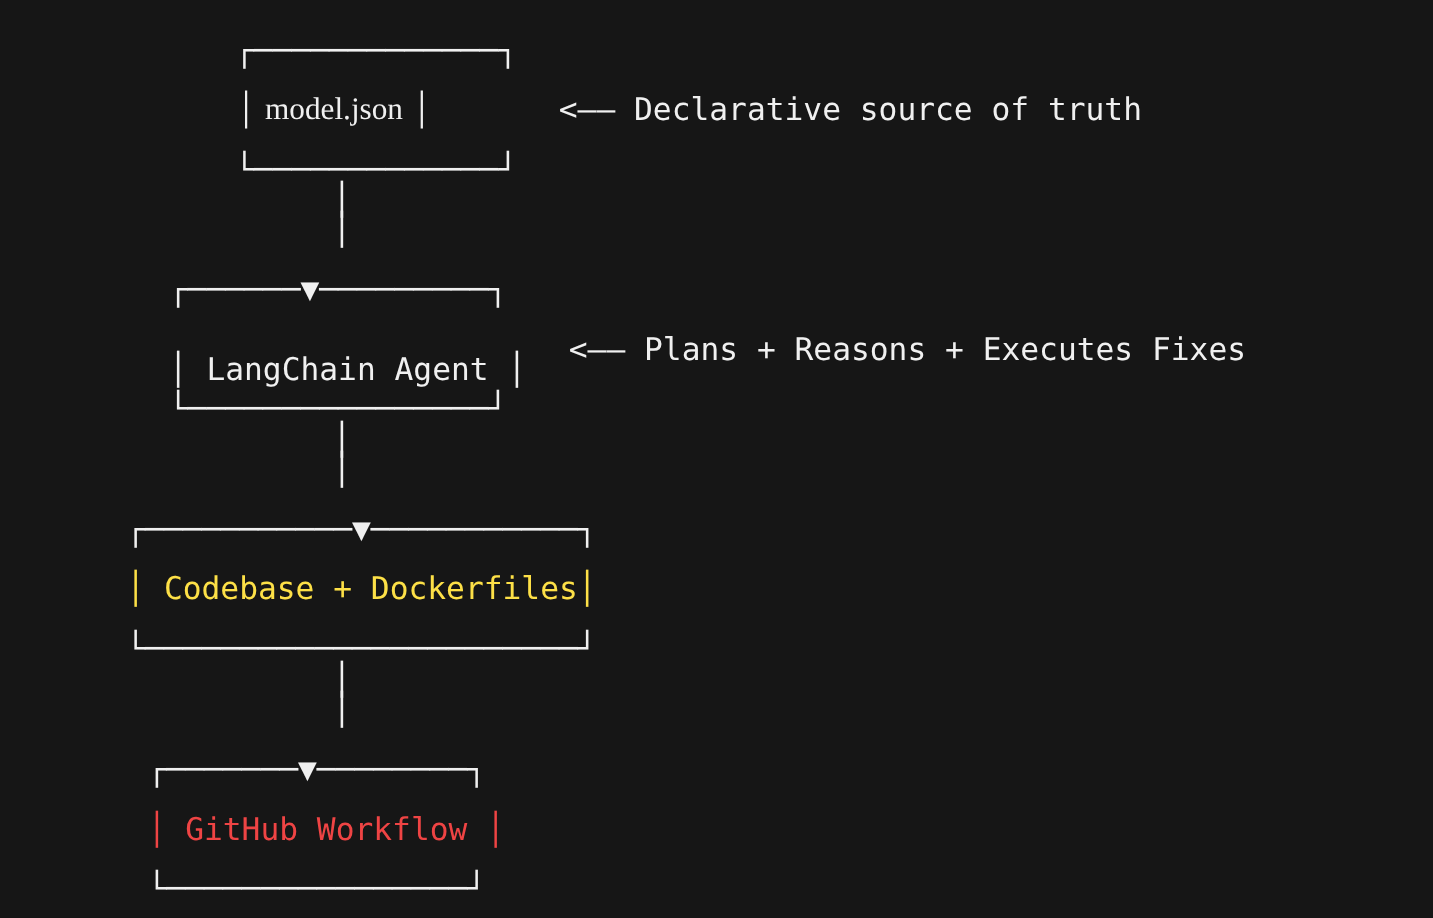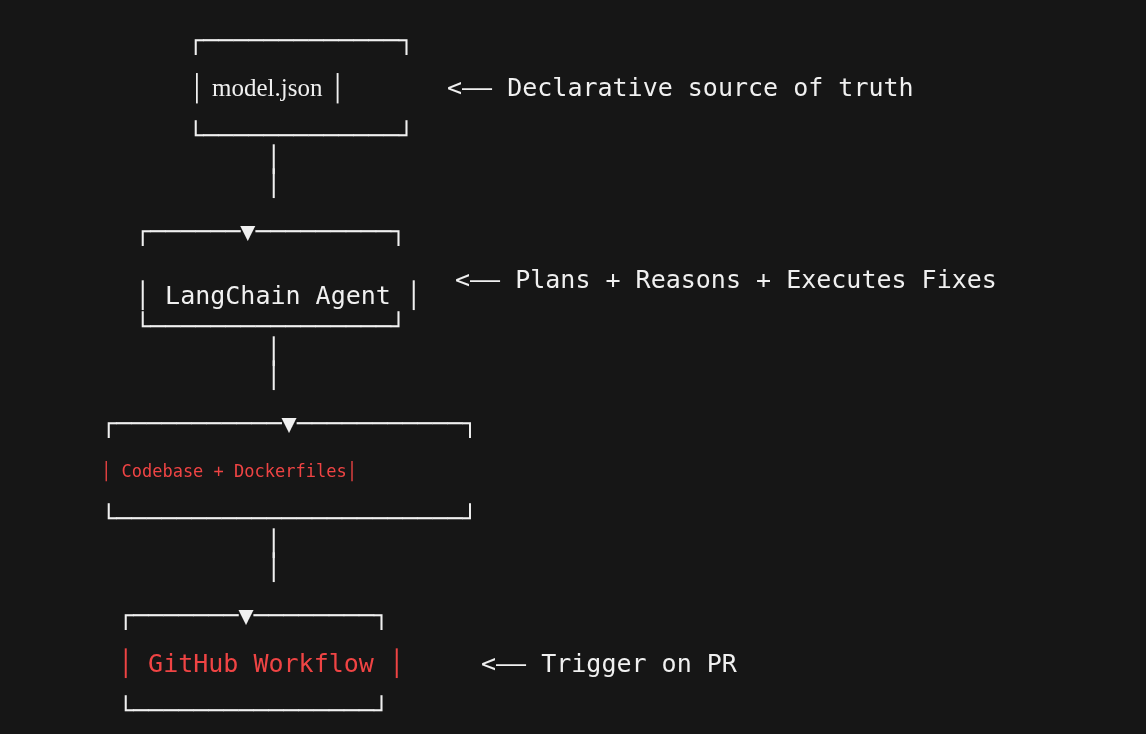--- a/index.html
+++ b/index.html
@@ -62,25 +62,24 @@
   <div class="line art" style="left: 135px; top: 208px; color: rgb(240, 240, 240); font-size: 25px; line-height: 48px;">┌──────▼─────────┐</div>
   <div class="line art" style="left: 135px; top: 272px; color: rgb(240, 240, 240); font-size: 25px; line-height: 48px;">│ LangChain Agent │</div>
   <div class="line art" style="left: 135px; top: 303px; color: rgb(240, 240, 240); font-size: 25px; line-height: 48px;">└────────────────┘</div>
 
   <div class="line annotation" style="left: 455px; top: 256px; color: rgb(240, 240, 240); font-size: 25px; line-height: 48px;">&lt;—— Plans + Reasons + Executes Fixes</div>
 
   <div class="line art" style="left: 266px; top: 328px; color: rgb(240, 240, 240); font-size: 25px; line-height: 48px;">│</div>
   <div class="line art" style="left: 266px; top: 352px; color: rgb(240, 240, 240); font-size: 25px; line-height: 48px;">│</div>
 
   <div class="line art" style="left: 101px; top: 400px; color: rgb(240, 240, 240); font-size: 25px; line-height: 48px;">┌───────────▼───────────┐</div>
-  <div class="line art" style="left: 101px; top: 447px; color: #ef4444; font-size: 17px; line-height: 48px;">│ Codebase + Dockerfiles│</div>
+  <div class="line art" style="left: 101px; top: 447px; color: #fde047; font-size: 25px; line-height: 48px;">│ Codebase + Dockerfiles│</div>
   <div class="line art" style="left: 101px; top: 495px; color: rgb(240, 240, 240); font-size: 25px; line-height: 48px;">└───────────────────────┘</div>
 
   <div class="line art" style="left: 266px; top: 520px; color: rgb(240, 240, 240); font-size: 25px; line-height: 48px;">│</div>
   <div class="line art" style="left: 266px; top: 544px; color: rgb(240, 240, 240); font-size: 25px; line-height: 48px;">│</div>
 
   <div class="line art" style="left: 118px; top: 592px; color: rgb(240, 240, 240); font-size: 25px; line-height: 48px;">┌───────▼────────┐</div>
   <div class="line art" style="left: 118px; top: 640px; color: #ef4444; font-size: 25px; line-height: 48px;">│ GitHub Workflow │</div>
   <div class="line art" style="left: 118px; top: 687px; color: rgb(240, 240, 240); font-size: 25px; line-height: 48px;">└────────────────┘</div>
 
-  <div class="line annotation" style="left: 481px; top: 640px; color: rgb(240, 240, 240); font-size: 25px; line-height: 48px;">&lt;—— Trigger on PR</div>
 
 </div>
 
 </body></html>

